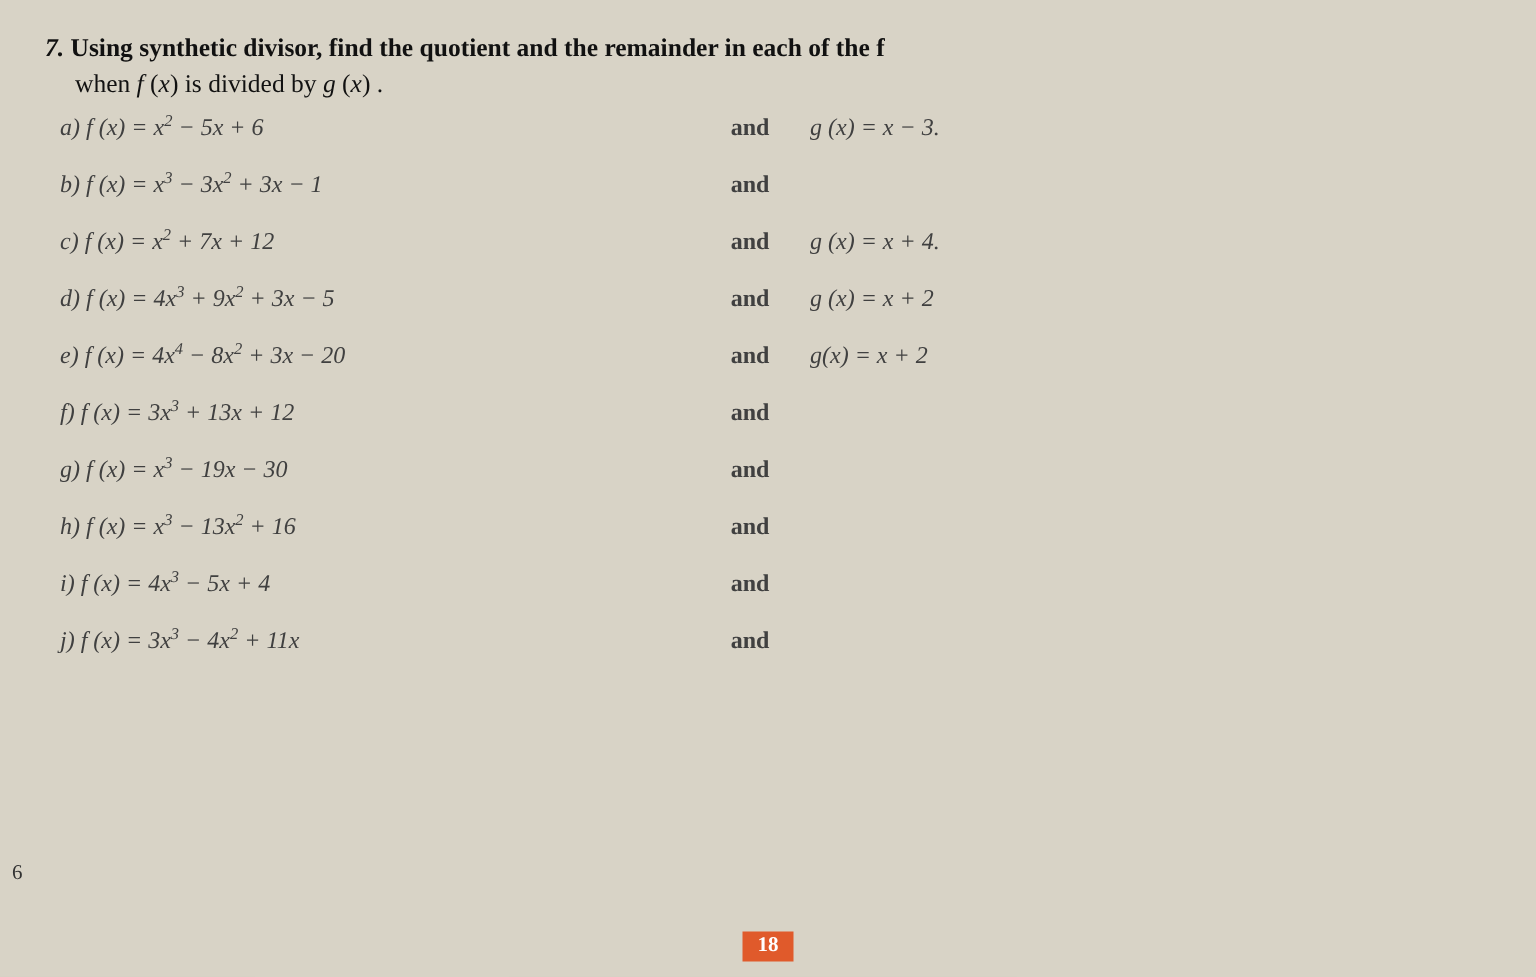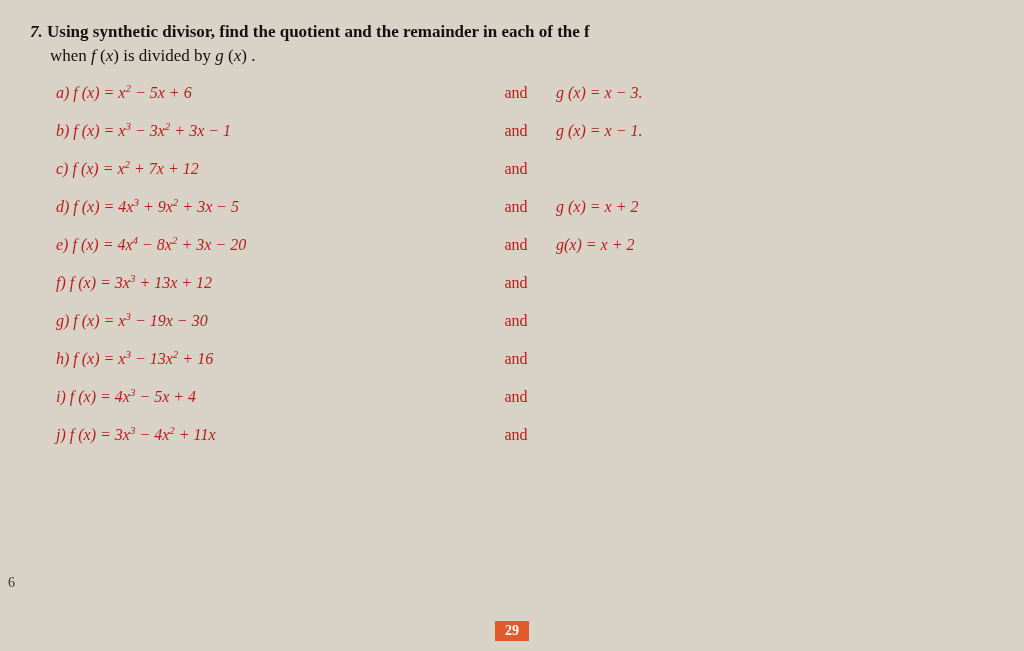--- a/index.html
+++ b/index.html
@@ -39,38 +39,36 @@
 
     .problems-container {
       display: flex;
       flex-direction: column;
       gap: 0px;
       margin-left: 10px;
     }
 
     .problem-row {
       display: flex;
-      align-items: center;
       min-height: 38px;
       font-size: 16px;
-      color: #b91c1c;
+      color: #404040;
       line-height: 1.5;
-      margin-left: 16px;
     }
 
     .problem-left {
       width: 420px;
       font-style: italic;
     }
 
     .problem-and {
       width: 80px;
       text-align: center;
       font-style: normal;
-      font-weight: normal;
+      font-weight: bold;
     }
 
     .problem-right {
       width: 250px;
       font-style: italic;
     }
 
     sup {
       font-size: 11px;
       vertical-align: super;
@@ -128,30 +126,30 @@
       <div class="problem-right">
         <em>g</em> (<em>x</em>) = <em>x</em> − 3.
       </div>
     </div>
 
     <div class="problem-row">
       <div class="problem-left">
         b) <em>f</em> (<em>x</em>) = <em>x</em><sup>3</sup> − 3<em>x</em><sup>2</sup> + 3<em>x</em> − 1
       </div>
       <div class="problem-and">and</div>
-      <div class="problem-right">
-        <em>g</em> (<em>x</em>) = <em>x</em> − 1.
-      </div>
     </div>
 
     <div class="problem-row">
       <div class="problem-left">
         c) <em>f</em> (<em>x</em>) = <em>x</em><sup>2</sup> + 7<em>x</em> + 12
       </div>
       <div class="problem-and">and</div>
+      <div class="problem-right">
+        <em>g</em> (<em>x</em>) = <em>x</em> + 4.
+      </div>
     </div>
 
     <div class="problem-row">
       <div class="problem-left">
         d) <em>f</em> (<em>x</em>) = 4<em>x</em><sup>3</sup> + 9<em>x</em><sup>2</sup> + 3<em>x</em> − 5
       </div>
       <div class="problem-and">and</div>
       <div class="problem-right">
         <em>g</em> (<em>x</em>) = <em>x</em> + 2
       </div>
@@ -200,16 +198,16 @@
         j) <em>f</em> (<em>x</em>) = 3<em>x</em><sup>3</sup> − 4<em>x</em><sup>2</sup> + 11<em>x</em>
       </div>
       <div class="problem-and">and</div>
     </div>
 
   </div>
 
   <div class="side-number">6</div>
 
   <div class="page-number-bar">
-    <div class="page-number">29</div>
+    <div class="page-number">18</div>
   </div>
 
 </div>
 
 </body></html>

